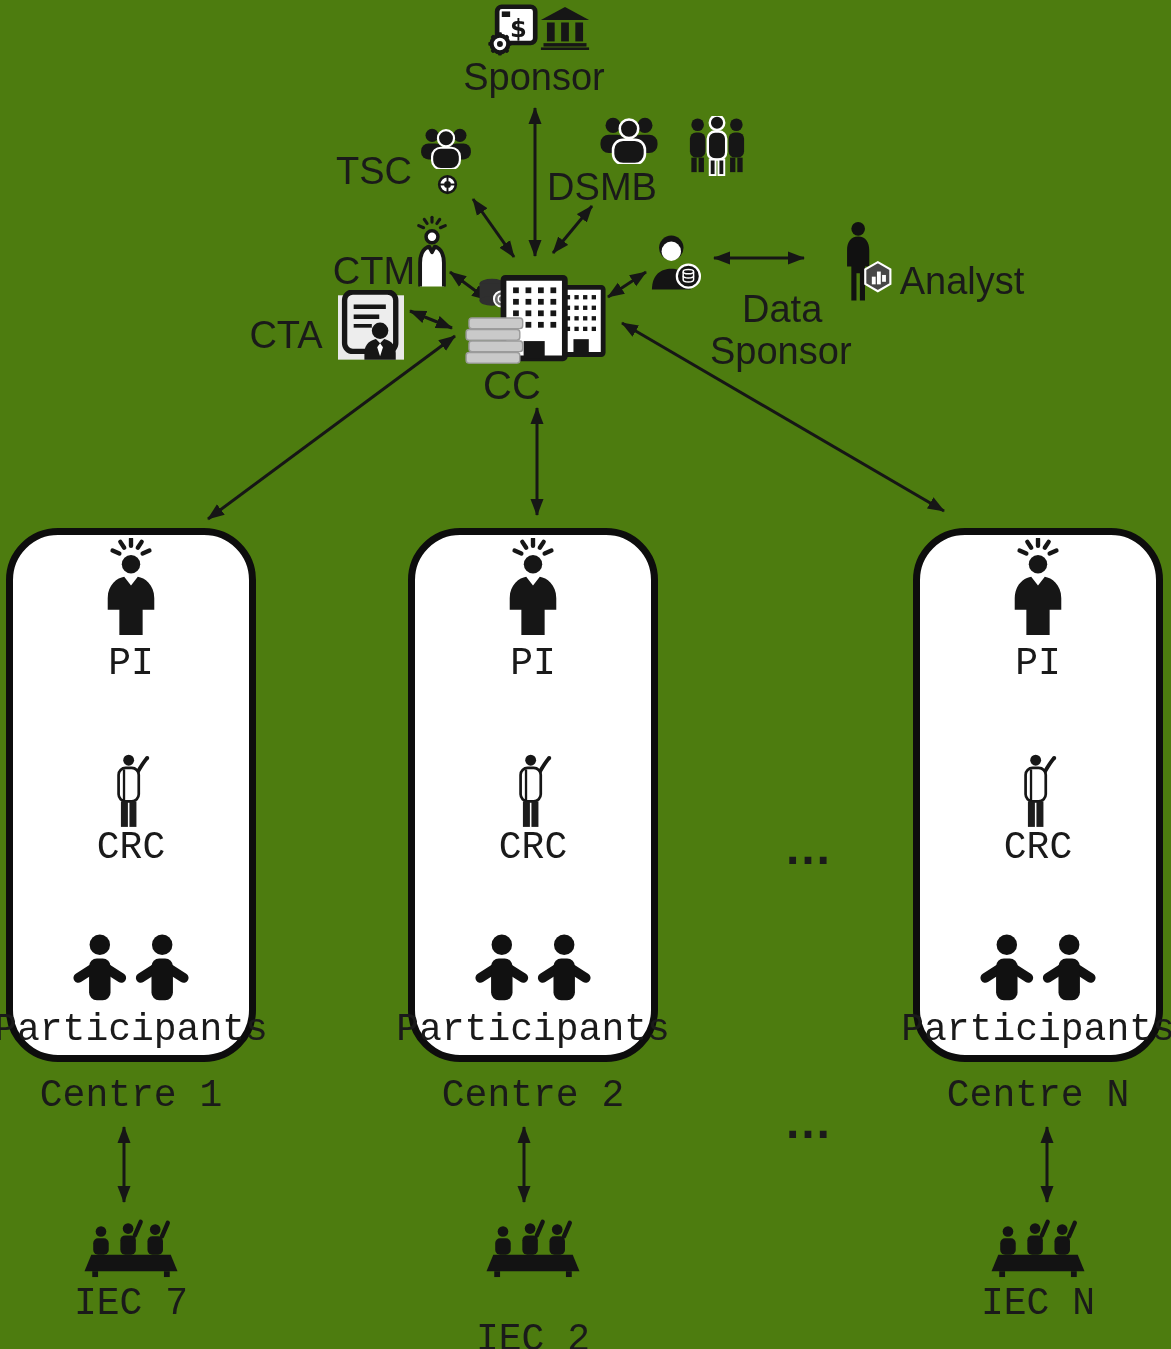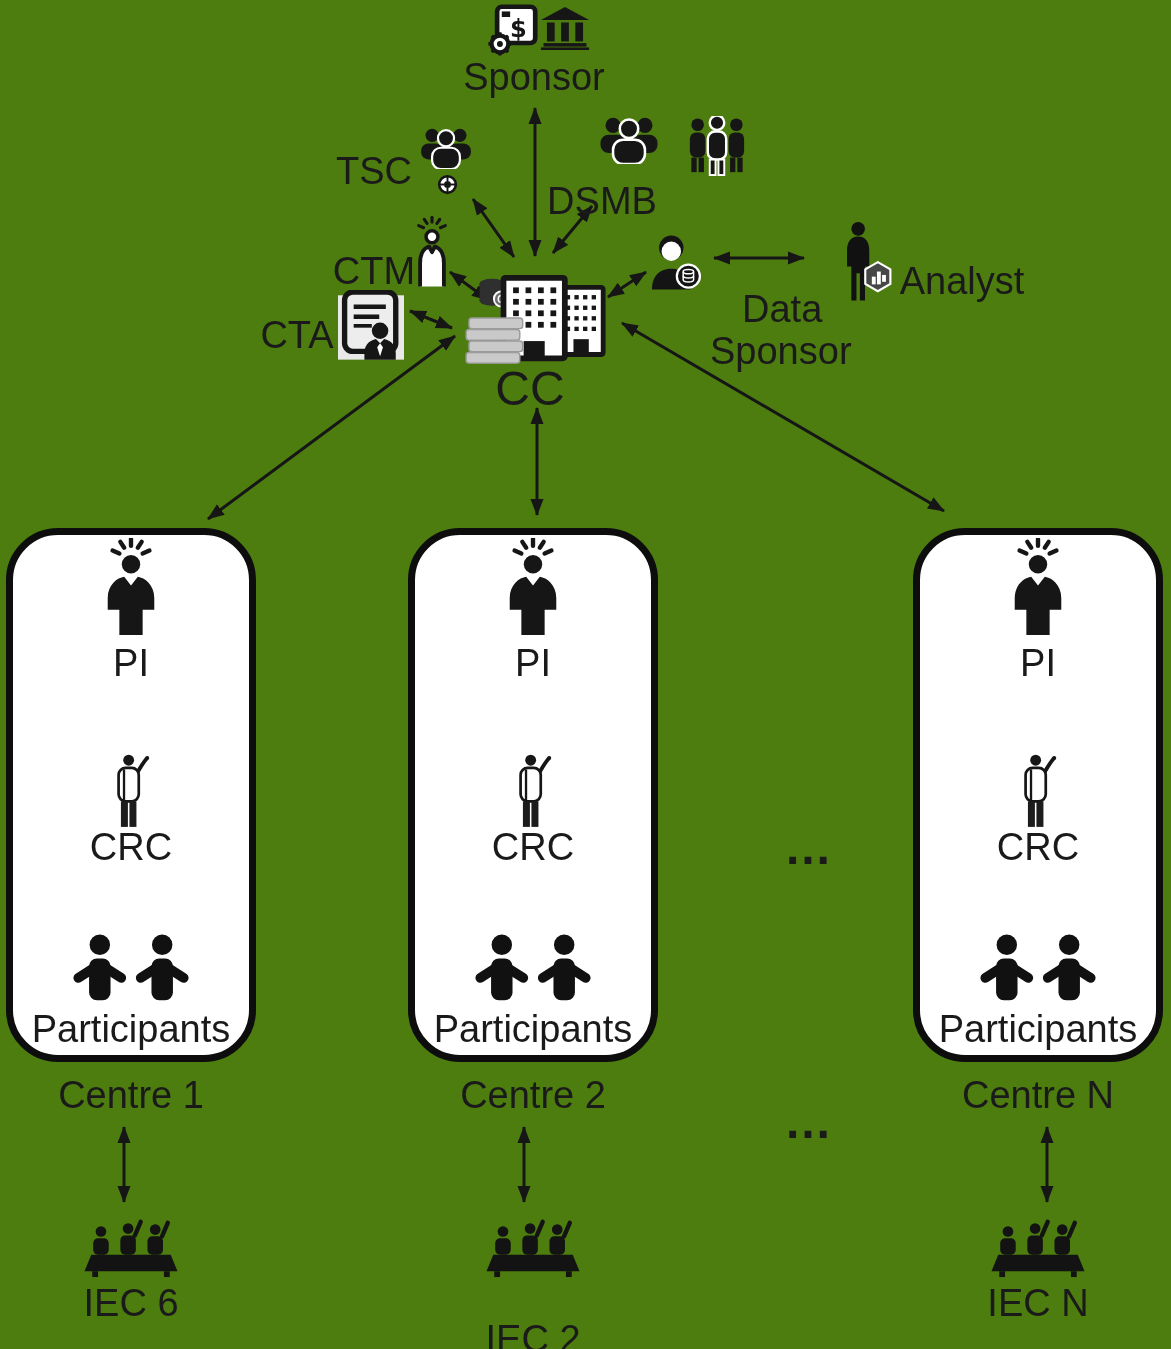--- a/index.html
+++ b/index.html
@@ -10,21 +10,21 @@
   #arrows{position:absolute;left:0;top:0;pointer-events:none;}
   .abs{position:absolute;}
   .lbl{position:absolute;font-size:38px;line-height:1.05;white-space:nowrap;color:#1a1a1a;}
   .cx{transform:translateX(-50%);}
   .ellip{position:absolute;font-size:48px;font-weight:700;line-height:1;transform:translateX(-50%);}
   .centre-col{position:absolute;top:520px;width:250px;height:829px;}
   .centre-box{
     position:absolute;top:8px;left:0;width:236px;height:520px;
     border:7px solid #0d0d0d;border-radius:52px;background:#ffffff;
   }
-  .centre-col .lbl{left:50%;transform:translateX(-50%);}
+  .centre-col .lbl{left:50%;transform:translateX(-50%);font-family:Liberation Mono, monospace;}
   .icx{position:absolute;left:50%;transform:translateX(-50%);}
 </style>
 </head>
 <body>
 
 <div id="canvas">
 
   <svg width="0" height="0" style="position:absolute" aria-hidden="true">
     <defs>
       <symbol id="sym-window-dollar" viewBox="0 0 56 56">
@@ -288,40 +288,40 @@
       <use href="#sym-group"></use>
     </svg>
   <svg class="abs" style="left:437px;top:174px" width="21" height="21">
       <use href="#sym-wheel"></use>
     </svg>
   <div class="lbl cx" style="left:374px;top:152px">TSC</div>
 
   <svg class="abs" style="left:597px;top:117px" width="64" height="47">
       <use href="#sym-group"></use>
     </svg>
-  <div class="lbl cx" style="left:602px;top:182px">DSMB</div>
+  <div class="lbl cx" style="left:602px;top:168px">DSMB</div>
 
   <svg class="abs" style="left:687px;top:116px" width="60" height="60">
       <use href="#sym-standing-group"></use>
     </svg>
 
   <svg class="abs" style="left:404px;top:204px" width="56" height="95">
       <use href="#sym-ctm"></use>
     </svg>
   <div class="lbl cx" style="left:374px;top:252px">CTM</div>
 
   <svg class="abs" style="left:338px;top:290px" width="66" height="70">
       <use href="#sym-cta"></use>
     </svg>
-  <div class="lbl cx" style="left:297px;top:316px">CTA</div>
+  <div class="lbl cx" style="left:286px;top:316px">CTA</div>
 
   <svg class="abs" style="left:462px;top:274px" width="152" height="92">
       <use href="#sym-cc"></use>
     </svg>
-  <div class="lbl cx" style="left:530px;top:364px;font-size:48px">CC</div>
+  <div class="lbl cx" style="left:512px;top:364px;font-size:40px">CC</div>
 
   <svg class="abs" style="left:646px;top:228px" width="58" height="68">
       <use href="#sym-dm"></use>
     </svg>
   <div class="lbl" style="left:742px;top:290px">Data</div>
   <div class="lbl" style="left:710px;top:332px">Sponsor</div>
 
   <svg class="abs" style="left:832px;top:222px" width="66" height="82">
       <use href="#sym-analyst"></use>
     </svg>
@@ -342,21 +342,21 @@
         </svg>
       <div class="lbl" style="top:308px">CRC</div>
       <svg class="icx" style="top:414px" width="116" height="78">
           <use href="#sym-participants"></use>
         </svg>
       <div class="lbl" style="top:490px">Participants</div>
       <div class="lbl" style="top:556px">Centre 1</div>
       <svg class="icx" style="top:696px" width="94" height="62">
           <use href="#sym-iec"></use>
         </svg>
-      <div class="lbl" style="top:764px">IEC 6</div>
+      <div class="lbl" style="top:764px">IEC 7</div>
     </div>
       <div class="centre-col" style="left: 408px;">
       <div class="centre-box"></div>
       <svg class="icx" style="top:18px" width="74" height="97">
           <use href="#sym-pi"></use>
         </svg>
       <div class="lbl" style="top:124px">PI</div>
       <svg class="icx" style="top:234px" width="45" height="76">
           <use href="#sym-crc"></use>
         </svg>

